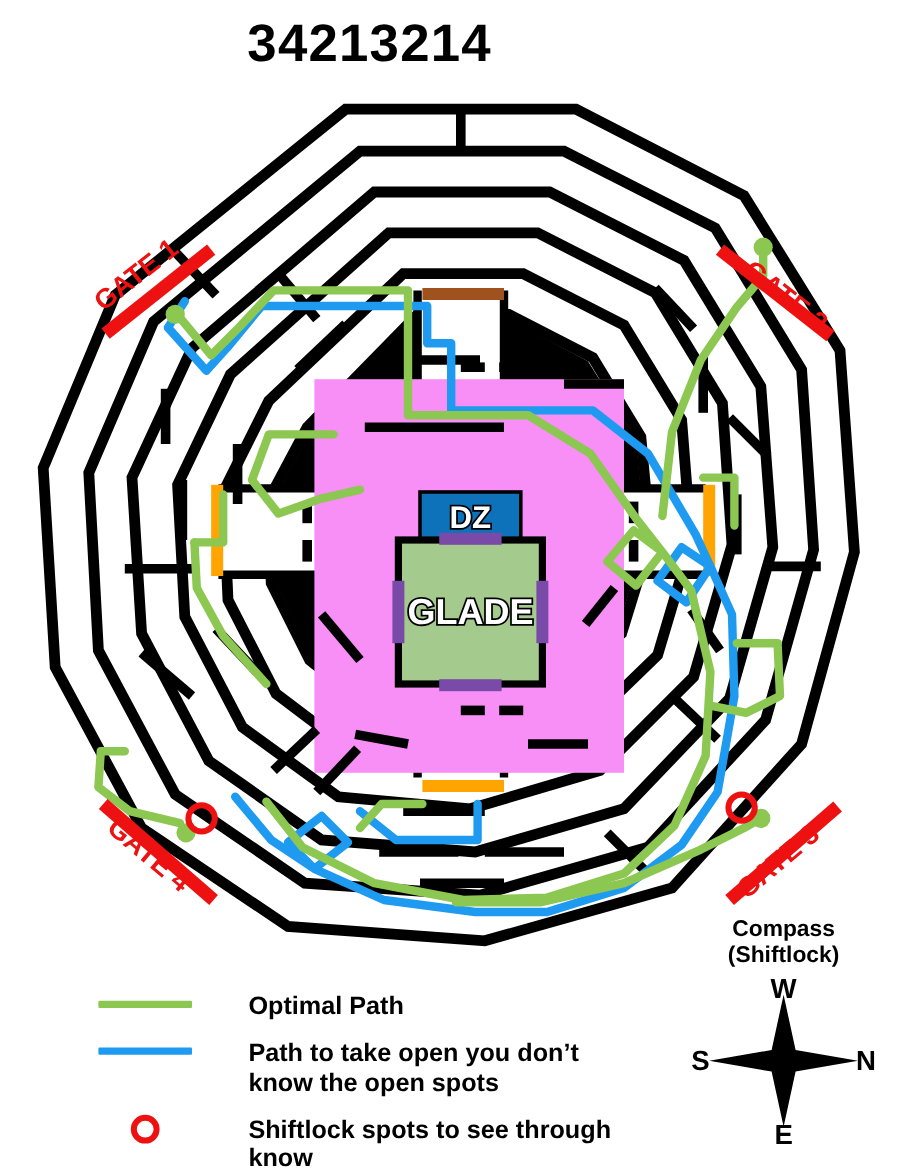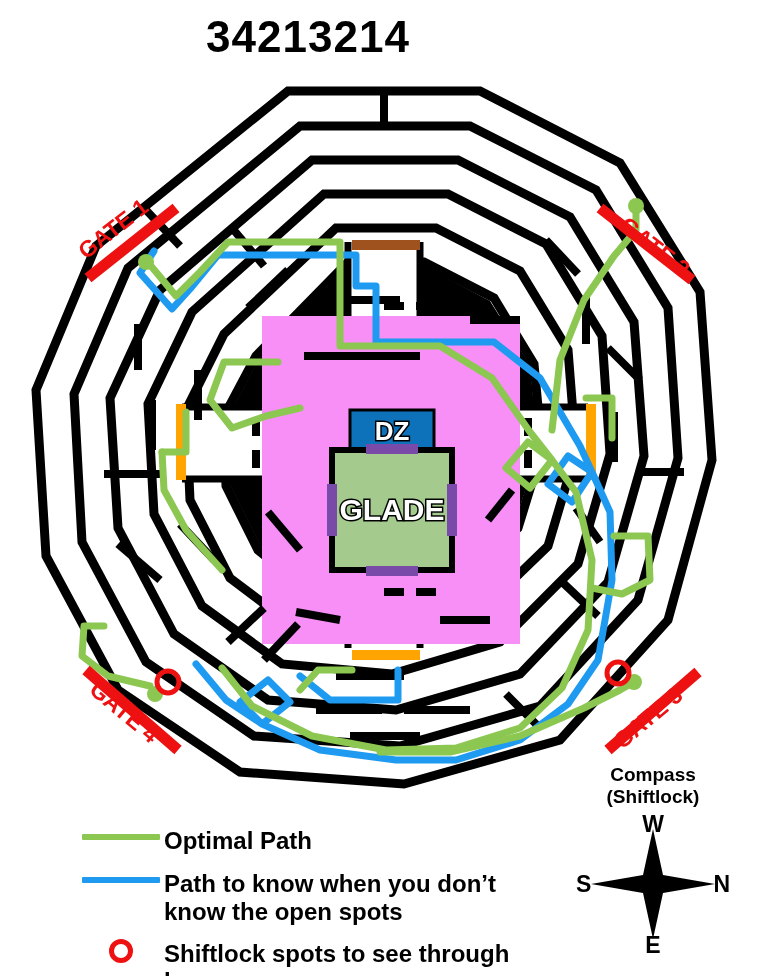--- a/index.html
+++ b/index.html
@@ -20,21 +20,21 @@
   #mapsvg{position:absolute;left:0;top:60px;width:768px;height:790px;}
 
   
   #legend{position:absolute;left:78px;top:826px;width:470px;}
   .leg-row{display:flex;align-items:flex-start;margin-bottom:14px;}
   .leg-key{width:86px;flex:0 0 86px;display:flex;align-items:center;justify-content:center;padding-top:8px;}
   .leg-line{width:78px;height:6px;border-radius:1px;}
   .leg-line.green{background:#8cc751;}
   .leg-line.blue{background:#1e9bf0;}
   .leg-ring{width:24px;height:24px;border:5px solid #ee1111;border-radius:50%;box-sizing:border-box;}
-  .leg-txt{font-size:24px;font-weight:700;line-height:1.16;padding-top:1px;}
+  .leg-txt{font-size:21px;font-weight:700;line-height:1.16;padding-top:1px;margin-left:43px;}
   #leg-row-shift{margin-top:2px;}
   #leg-row-shift .leg-key{padding-top:0;}
 
   
   #compass{position:absolute;left:570px;top:764px;width:166px;text-align:center;}
   #compass-title{font-size:19px;font-weight:700;line-height:1.18;}
   #compass-rose{position:relative;width:166px;height:142px;margin-top:4px;}
   #compass-rose svg{position:absolute;left:17px;top:12px;}
   .cdir{position:absolute;font-size:23px;font-weight:700;}
   #cdir-top{left:0;right:0;top:-2px;text-align:center;}
@@ -268,21 +268,21 @@
         <div class="leg-line green"></div>
       </div>
       <div class="leg-txt">Optimal Path</div>
     </div>
 
     <div class="leg-row">
       <div class="leg-key">
         <div class="leg-line blue"></div>
       </div>
       <div class="leg-txt">
-        <div>Path to know when you don’t</div>
+        <div>Path to take open you don’t</div>
         <div>know the open spots</div>
       </div>
     </div>
 
     <div class="leg-row" id="leg-row-shift">
       <div class="leg-key">
         <div class="leg-ring"></div>
       </div>
       <div class="leg-txt">Shiftlock spots to see through know</div>
     </div>

